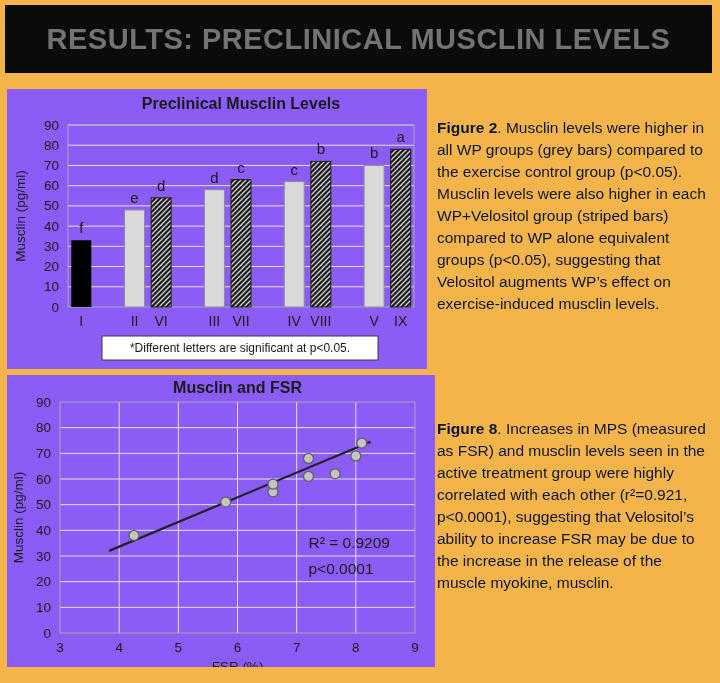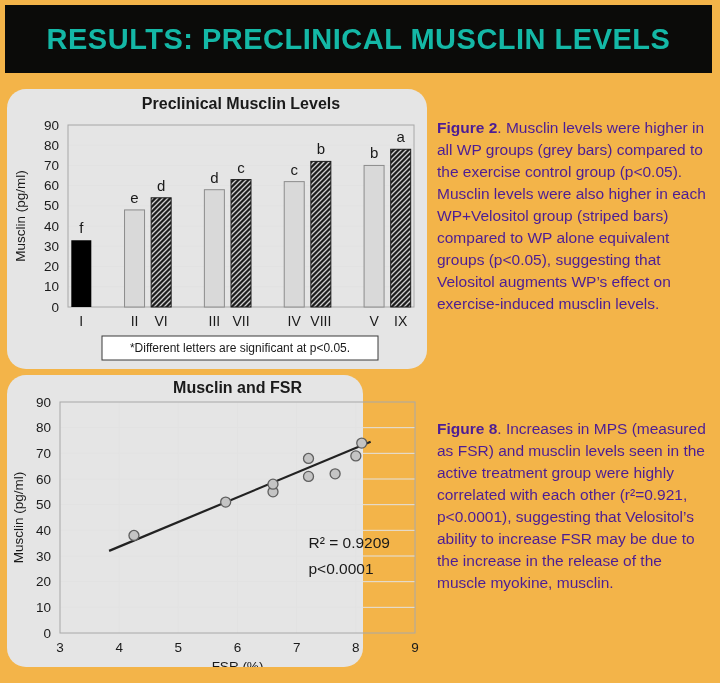--- a/index.html
+++ b/index.html
@@ -6,28 +6,28 @@
   body {
     width:720px; height:683px; position:relative; overflow:hidden;
     background:#F3B449;
     font-family:"Liberation Sans", sans-serif;
   }
   .header {
     position:absolute; left:5px; top:5px; width:707px; height:68px;
     background:#0b0b09; display:flex; align-items:center; justify-content:center;
   }
   .header h1 {
-    margin:8px; color:#14b8a6; font-size:29px; font-weight:bold; letter-spacing:0.5px;
+    margin:8px; color:#737373; font-size:29px; font-weight:bold; letter-spacing:0.5px;
   }
-  .panel { position:absolute; background:#e5e5e5;border-radius:19px; }
+  .panel { position:absolute; background:#8b5cf6; }
   #panel1 { left:7px; top:89px;  width:420px; height:280px; }
-  #panel2 { left:7px; top:375px; width:356px; height:292px; }
+  #panel2 { left:7px; top:375px; width:428px; height:292px; }
   .caption {
     position:absolute; left:437px; width:278px;
-    font-size:15.5px; line-height:22px; color:#4c1d95;
+    font-size:15.5px; line-height:22px; color:#0f172a;
   }
   #fig2 { top:117px; }
   #fig3 { top:418px; }
   .caption b { font-weight:bold; }
   svg text { font-family:"Liberation Sans", sans-serif; fill:#1a1a1a; }
 </style>
 </head>
 <body>
 
 <div class="header">

